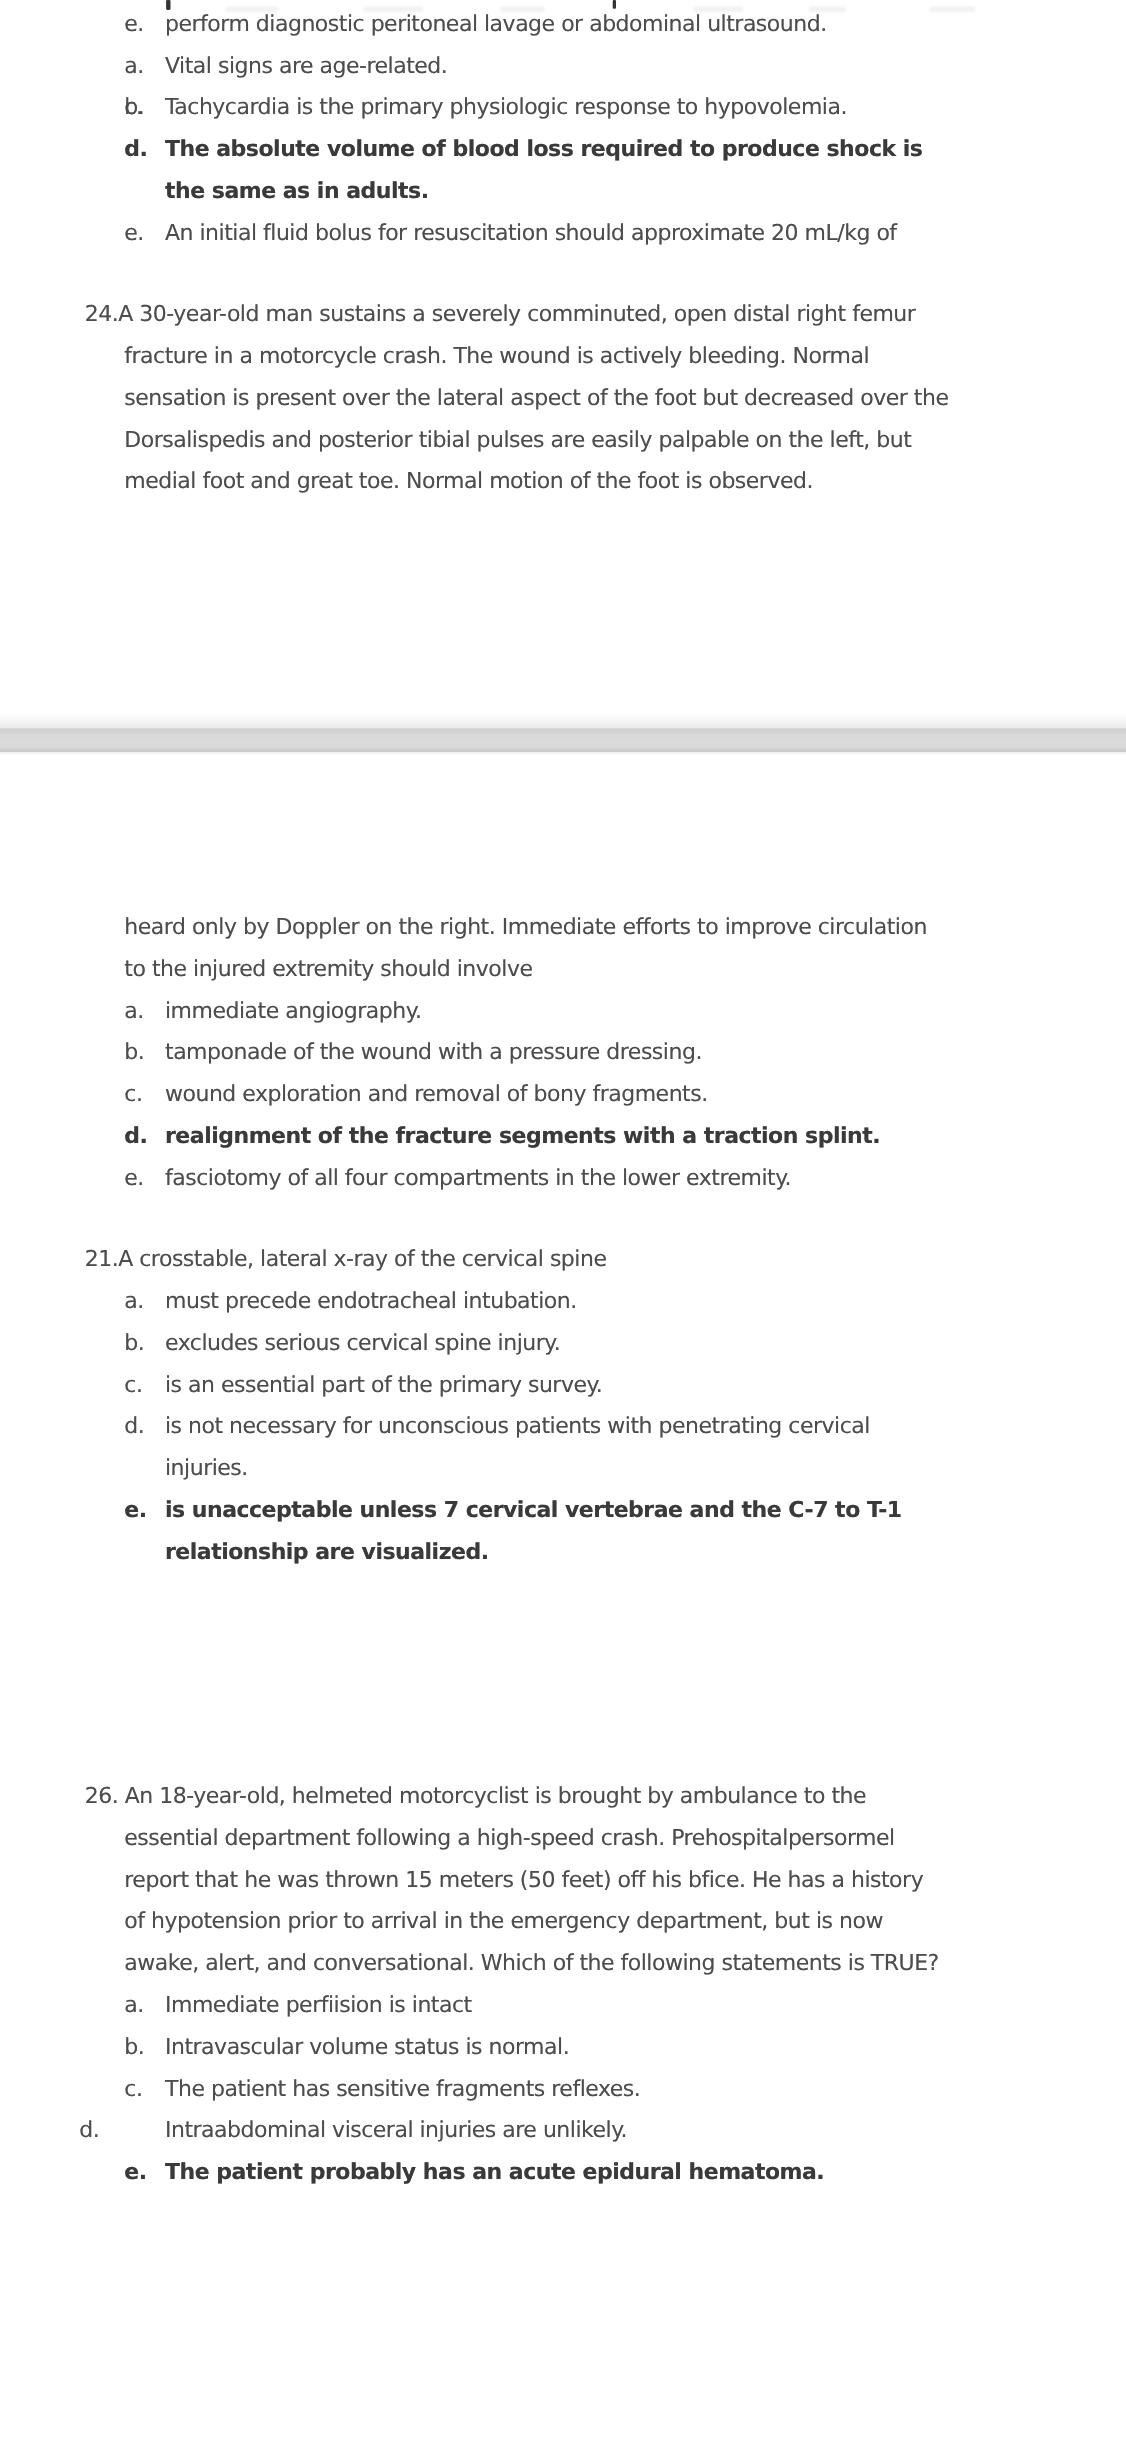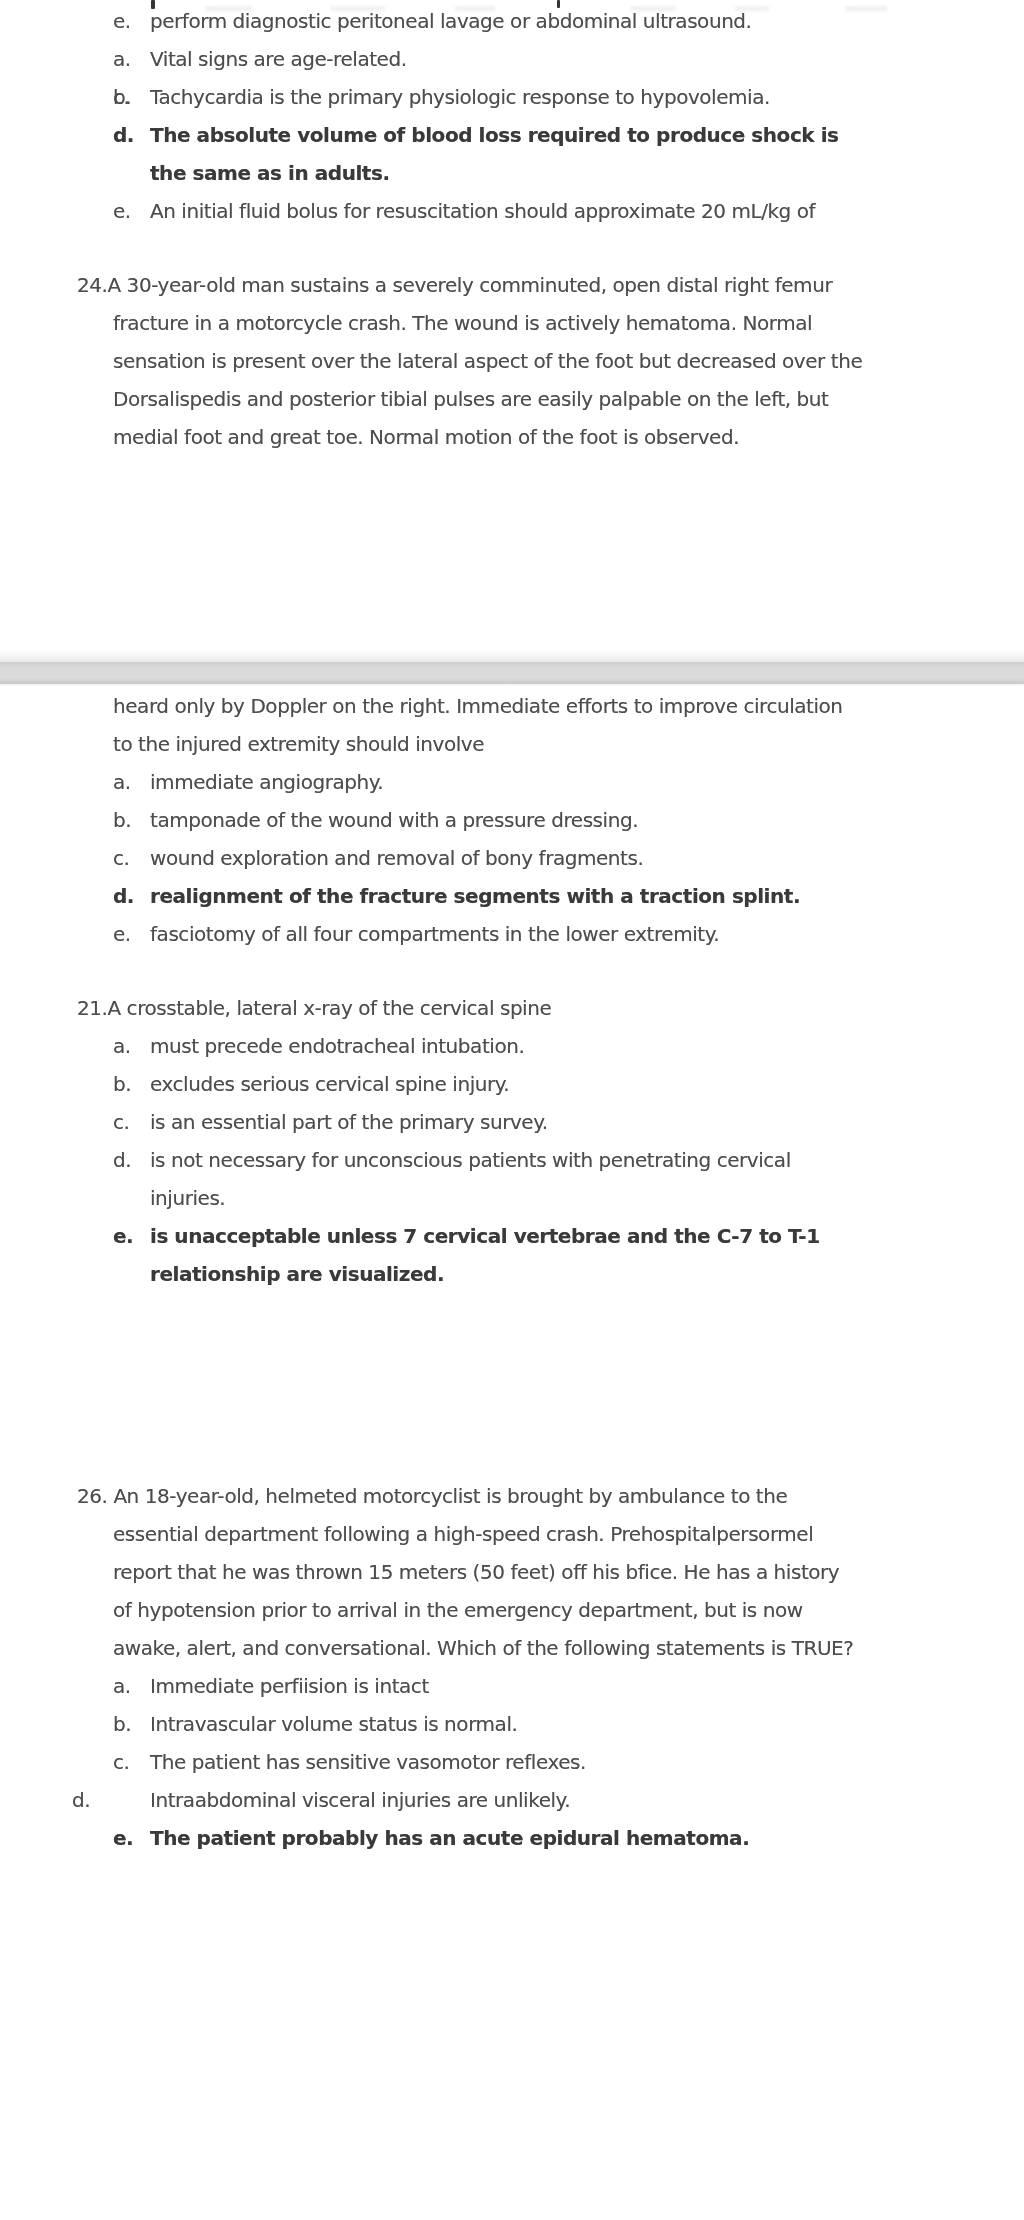--- a/index.html
+++ b/index.html
@@ -40,21 +40,21 @@
     text-indent:0;
   }
   .block.option.outdent .letter{left:-78px;}
   .block.bold .txt, .block.bold .letter, .block.bold .num{
     font-weight:700;
     color:var(--text-bold);
     text-shadow:0 0 0.6px rgba(58,58,58,0.5);
   }
   
   .block.question{margin-top:36px;}
-  .block.continuation{}
+  .block.continuation{margin-top:136px;}
   .spacer-gap{height:148px;}
   
   .page-break{margin-top:192px;}
   .pb-fade{height:14px;background:linear-gradient(180deg,#ffffff 0%,#f4f4f4 60%,#e9e9e9 100%);}
   .pb-band{height:22px;background:linear-gradient(180deg,#cdcdcd 0%,var(--divider) 28%,#dbdbdb 72%,#c9c9c9 100%);}
   .pb-after{height:3px;background:linear-gradient(180deg,#f2f2f2,#ffffff);}
   
   .top-remnant{position:absolute;top:0;left:0;width:100%;height:16px;}
   .tick{position:absolute;background:#343434;border-radius:1px;}
   .tick.t1{left:151px;top:0;width:4px;height:9px;}
@@ -96,21 +96,21 @@
       </div>
       <div class="block option bold">
         <div class="line first"><span class="letter">d.</span><span class="txt">The absolute volume of blood loss required to produce shock is</span></div>
         <div class="line"><span class="txt">the same as in adults.</span></div>
       </div>
       <div class="block option">
         <div class="line first"><span class="letter">e.</span><span class="txt">An initial fluid bolus for resuscitation should approximate 20 mL/kg of</span></div>
       </div>
       <div class="block question">
         <div class="line first"><span class="num">24.</span><span class="txt">A 30-year-old man sustains a severely comminuted, open distal right femur</span></div>
-        <div class="line"><span class="txt">fracture in a motorcycle crash. The wound is actively hematoma. Normal</span></div>
+        <div class="line"><span class="txt">fracture in a motorcycle crash. The wound is actively bleeding. Normal</span></div>
         <div class="line"><span class="txt">sensation is present over the lateral aspect of the foot but decreased over the</span></div>
         <div class="line"><span class="txt">Dorsalispedis and posterior tibial pulses are easily palpable on the left, but</span></div>
         <div class="line"><span class="txt">medial foot and great toe. Normal motion of the foot is observed.</span></div>
       </div>
       <div class="page-break">
         <div class="pb-fade"></div>
         <div class="pb-band"></div>
         <div class="pb-after"></div>
       </div>
       <div class="block continuation">
@@ -160,21 +160,21 @@
         <div class="line"><span class="txt">of hypotension prior to arrival in the emergency department, but is now</span></div>
         <div class="line"><span class="txt">awake, alert, and conversational. Which of the following statements is TRUE?</span></div>
       </div>
       <div class="block option">
         <div class="line first"><span class="letter">a.</span><span class="txt">Immediate perfiision is intact</span></div>
       </div>
       <div class="block option">
         <div class="line first"><span class="letter">b.</span><span class="txt">Intravascular volume status is normal.</span></div>
       </div>
       <div class="block option">
-        <div class="line first"><span class="letter">c.</span><span class="txt">The patient has sensitive vasomotor reflexes.</span></div>
+        <div class="line first"><span class="letter">c.</span><span class="txt">The patient has sensitive fragments reflexes.</span></div>
       </div>
       <div class="block option outdent">
         <div class="line first"><span class="letter">d.</span><span class="txt">Intraabdominal visceral injuries are unlikely.</span></div>
       </div>
       <div class="block option bold">
         <div class="line first"><span class="letter">e.</span><span class="txt">The patient probably has an acute epidural hematoma.</span></div>
       </div>
     </div>
 </div>
 

